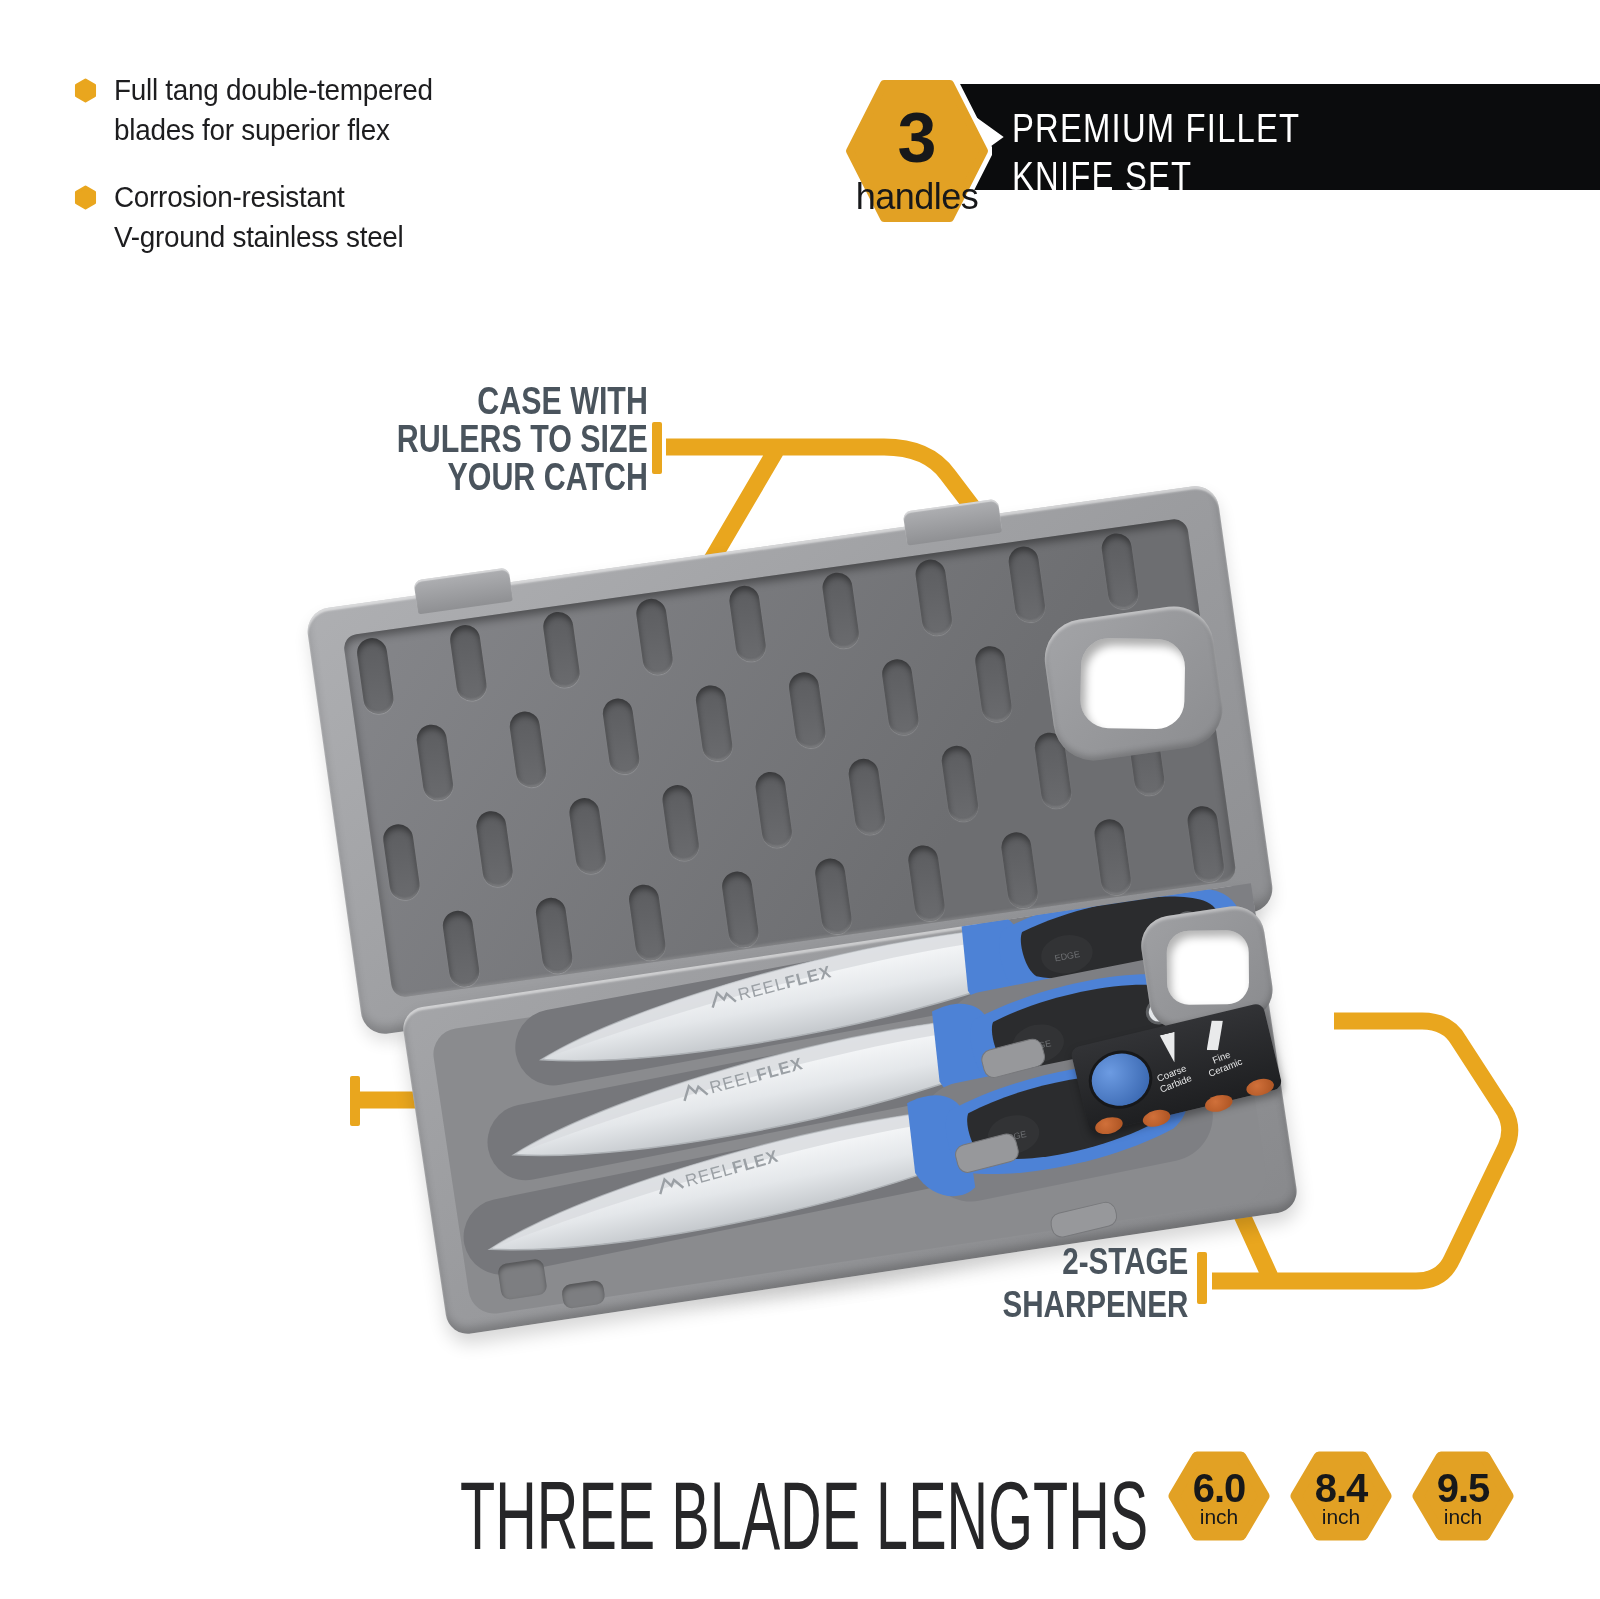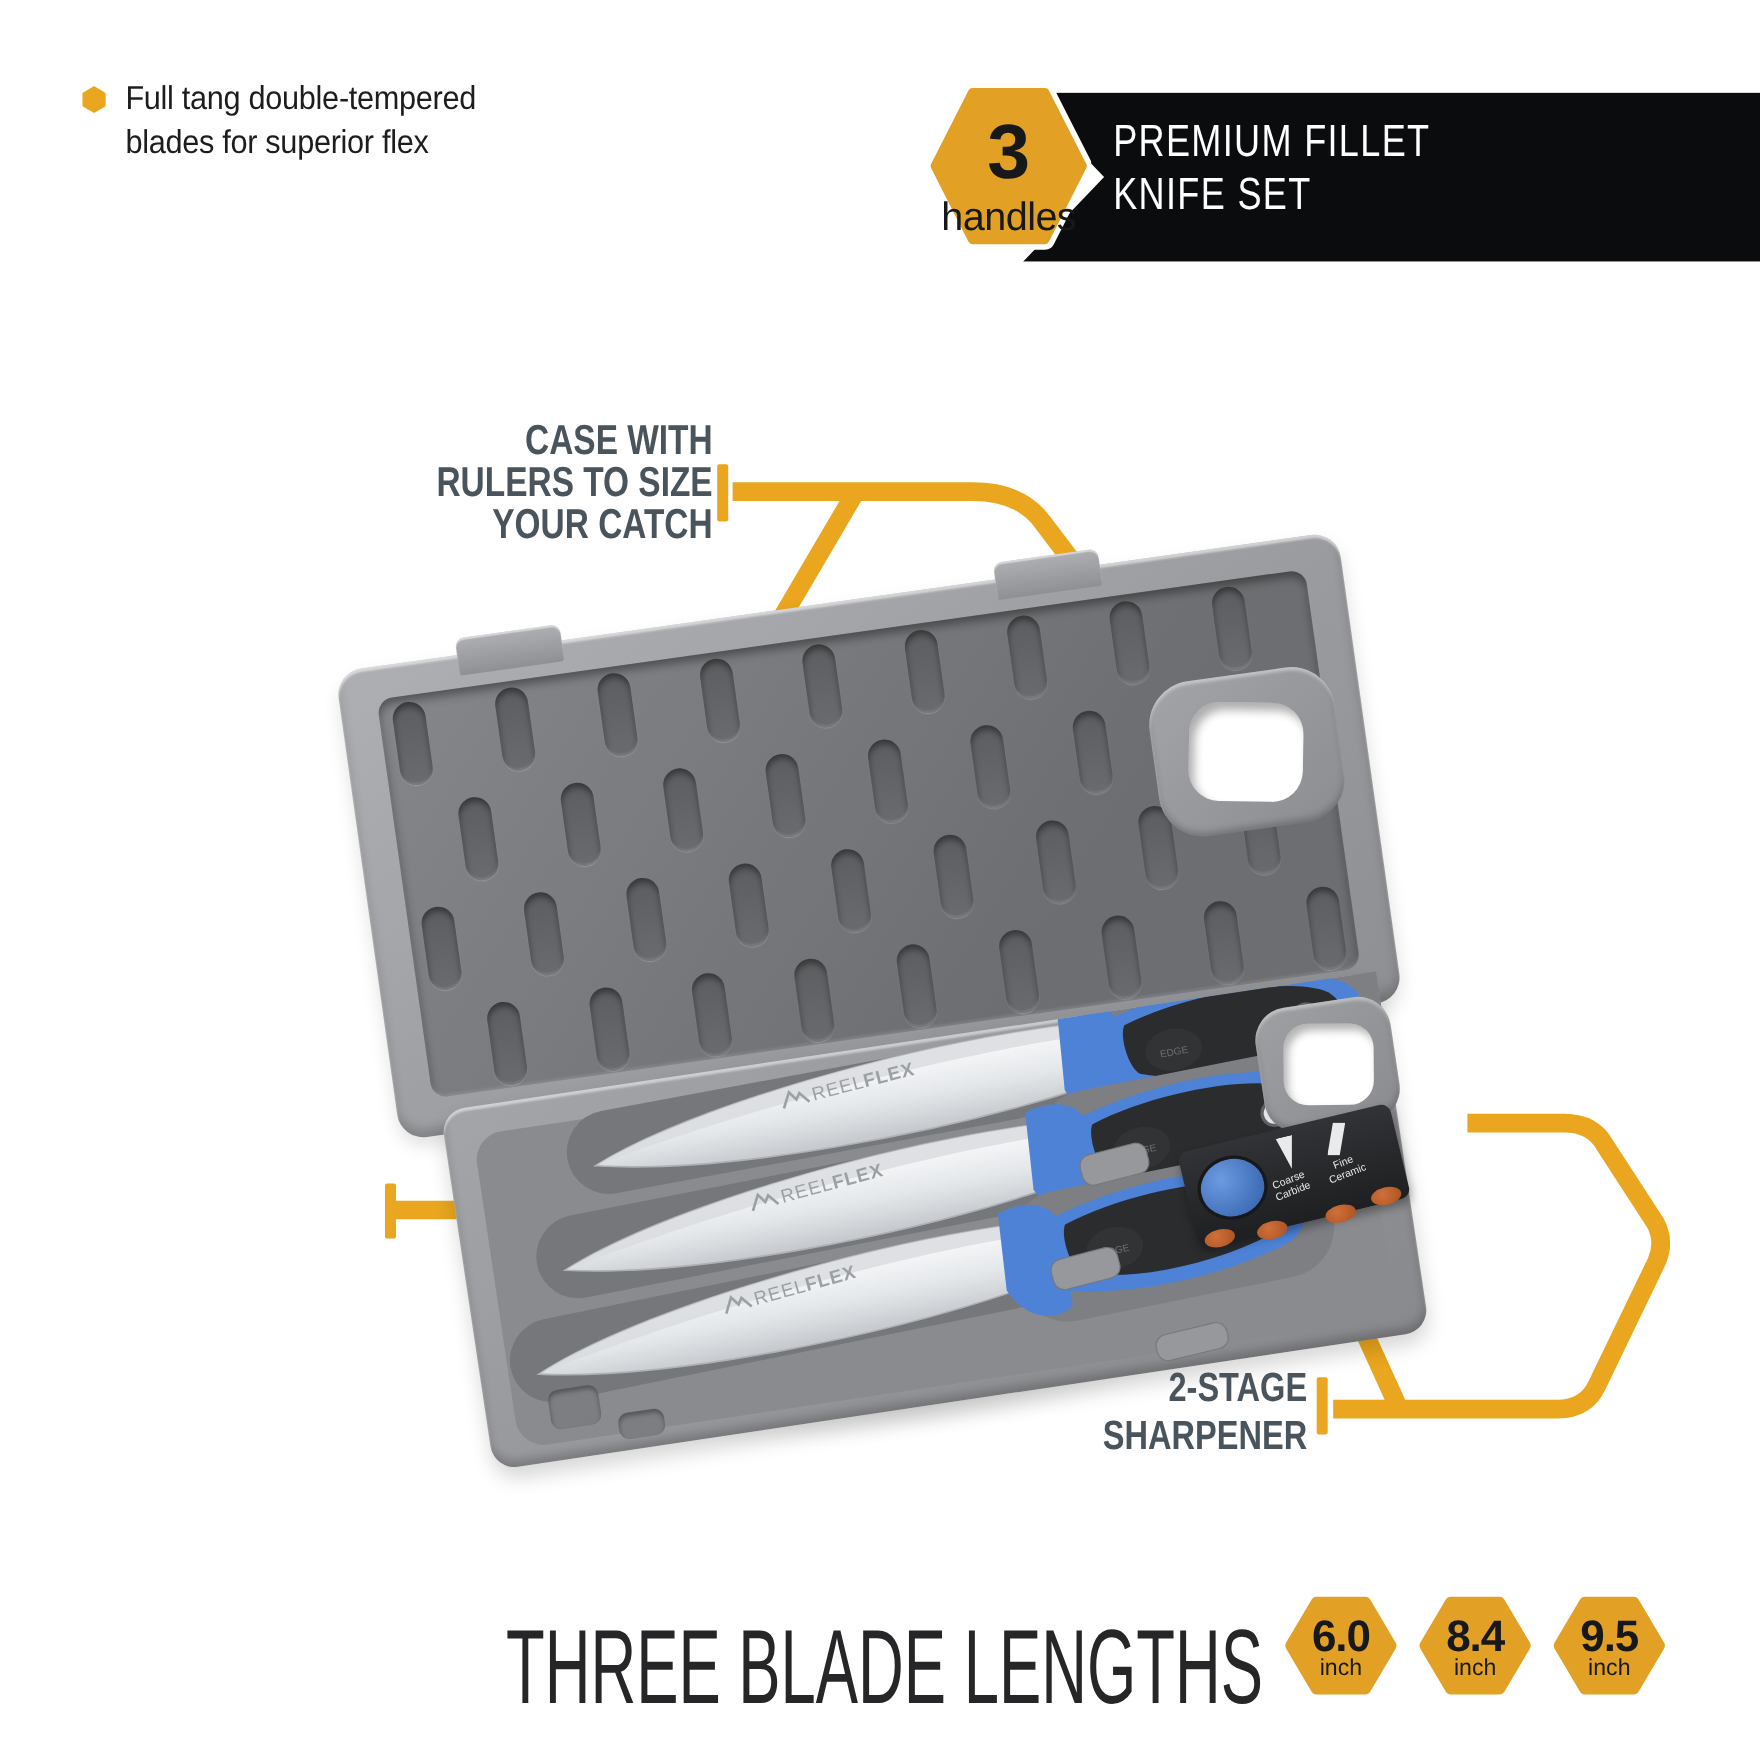--- a/index.html
+++ b/index.html
@@ -7,21 +7,21 @@
   #stage{position:relative;width:1600px;height:1599px;background:#ffffff;overflow:hidden;border-radius:16px;}
 
   
   #features{position:absolute;left:74px;top:70px;z-index:5;}
   .feature{display:flex;align-items:flex-start;margin-bottom:27px;}
   .hex-bullet{width:23px;height:25px;margin-top:8px;flex:0 0 auto;}
   .feature-text{margin-left:17px;font-size:30px;line-height:40px;color:#1d1d1f;
     white-space:pre-line;transform:scaleX(.93);transform-origin:0 0;letter-spacing:-.3px;}
 
   
-  #banner{position:absolute;left:930px;top:84px;width:670px;height:154px;background:#0b0c0d;z-index:4;
+  #banner{position:absolute;left:930px;top:84px;width:670px;height:106px;background:#0b0c0d;z-index:4;
     clip-path:polygon(0 0,100% 0,100% 100%,0 100%,11% 50%);}
   #banner-title{position:absolute;left:82px;top:20px;font-size:41px;line-height:48px;color:#ffffff;
     white-space:pre-line;letter-spacing:1.5px;transform:scaleX(.8);transform-origin:0 0;font-weight:400;}
   #knives-badge{position:absolute;left:842px;top:74px;width:150px;height:154px;z-index:5;}
   #knives-badge svg{position:absolute;inset:0;}
   .badge-count{position:absolute;left:0;width:100%;top:24px;text-align:center;font-size:70px;font-weight:700;color:#17181a;}
   .badge-unit{position:absolute;left:0;width:100%;top:102px;text-align:center;font-size:36px;font-weight:400;color:#17181a;letter-spacing:-.5px;}
 
   
   #lines{position:absolute;inset:0;z-index:1;}
@@ -112,20 +112,27 @@
     </g>
   </svg>
 
   <div id="features">
     <div class="feature">
       <svg class="hex-bullet" viewBox="0 0 24 26">
           <polygon points="12,2 21.5,7.5 21.5,18.5 12,24 2.5,18.5 2.5,7.5" fill="#E9A61E" stroke="#E9A61E" stroke-width="3" stroke-linejoin="round"></polygon>
         </svg>
       <div class="feature-text">Full tang double-tempered
 blades for superior flex</div>
+    </div>
+    <div class="feature">
+      <svg class="hex-bullet" viewBox="0 0 24 26">
+          <polygon points="12,2 21.5,7.5 21.5,18.5 12,24 2.5,18.5 2.5,7.5" fill="#E9A61E" stroke="#E9A61E" stroke-width="3" stroke-linejoin="round"></polygon>
+        </svg>
+      <div class="feature-text">Corrosion-resistant
+V-ground stainless steel</div>
     </div>
   </div>
 
   <div id="banner">
     <div id="banner-title">PREMIUM FILLET
 KNIFE SET</div>
   </div>
   <div id="knives-badge">
     <svg viewBox="0 0 150 154">
       <polygon points="42,10 108,10 142,77 108,144 42,144 8,77" fill="#ffffff" stroke="#ffffff" stroke-width="18" stroke-linejoin="round"></polygon>

